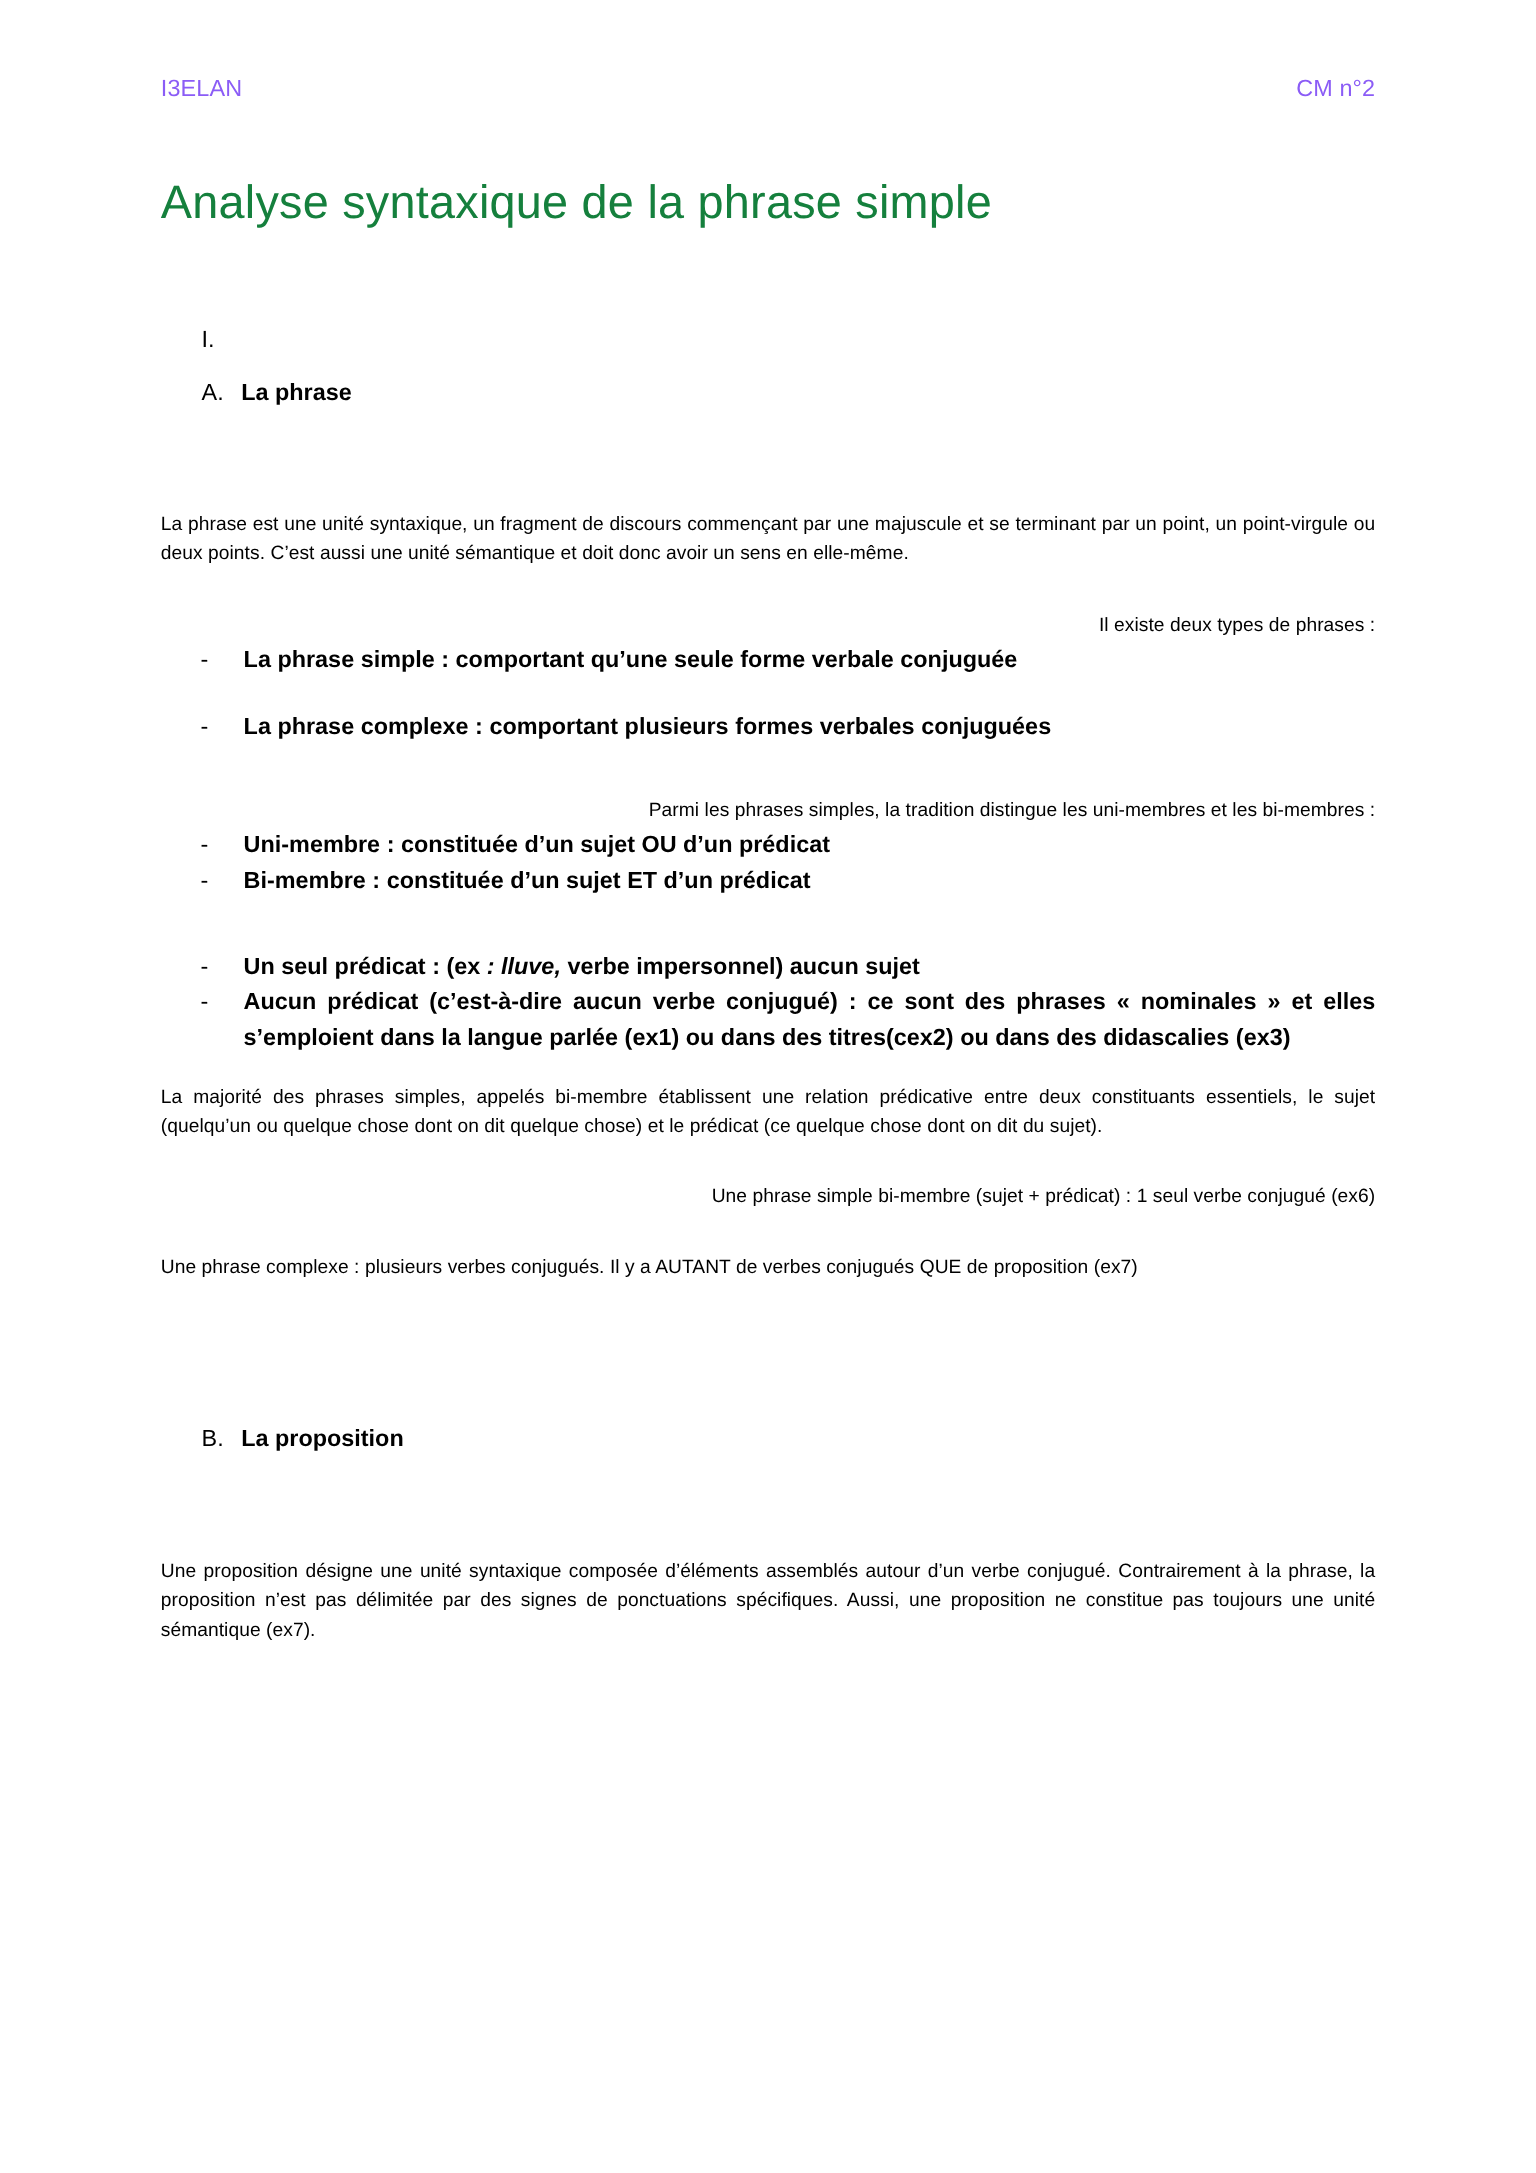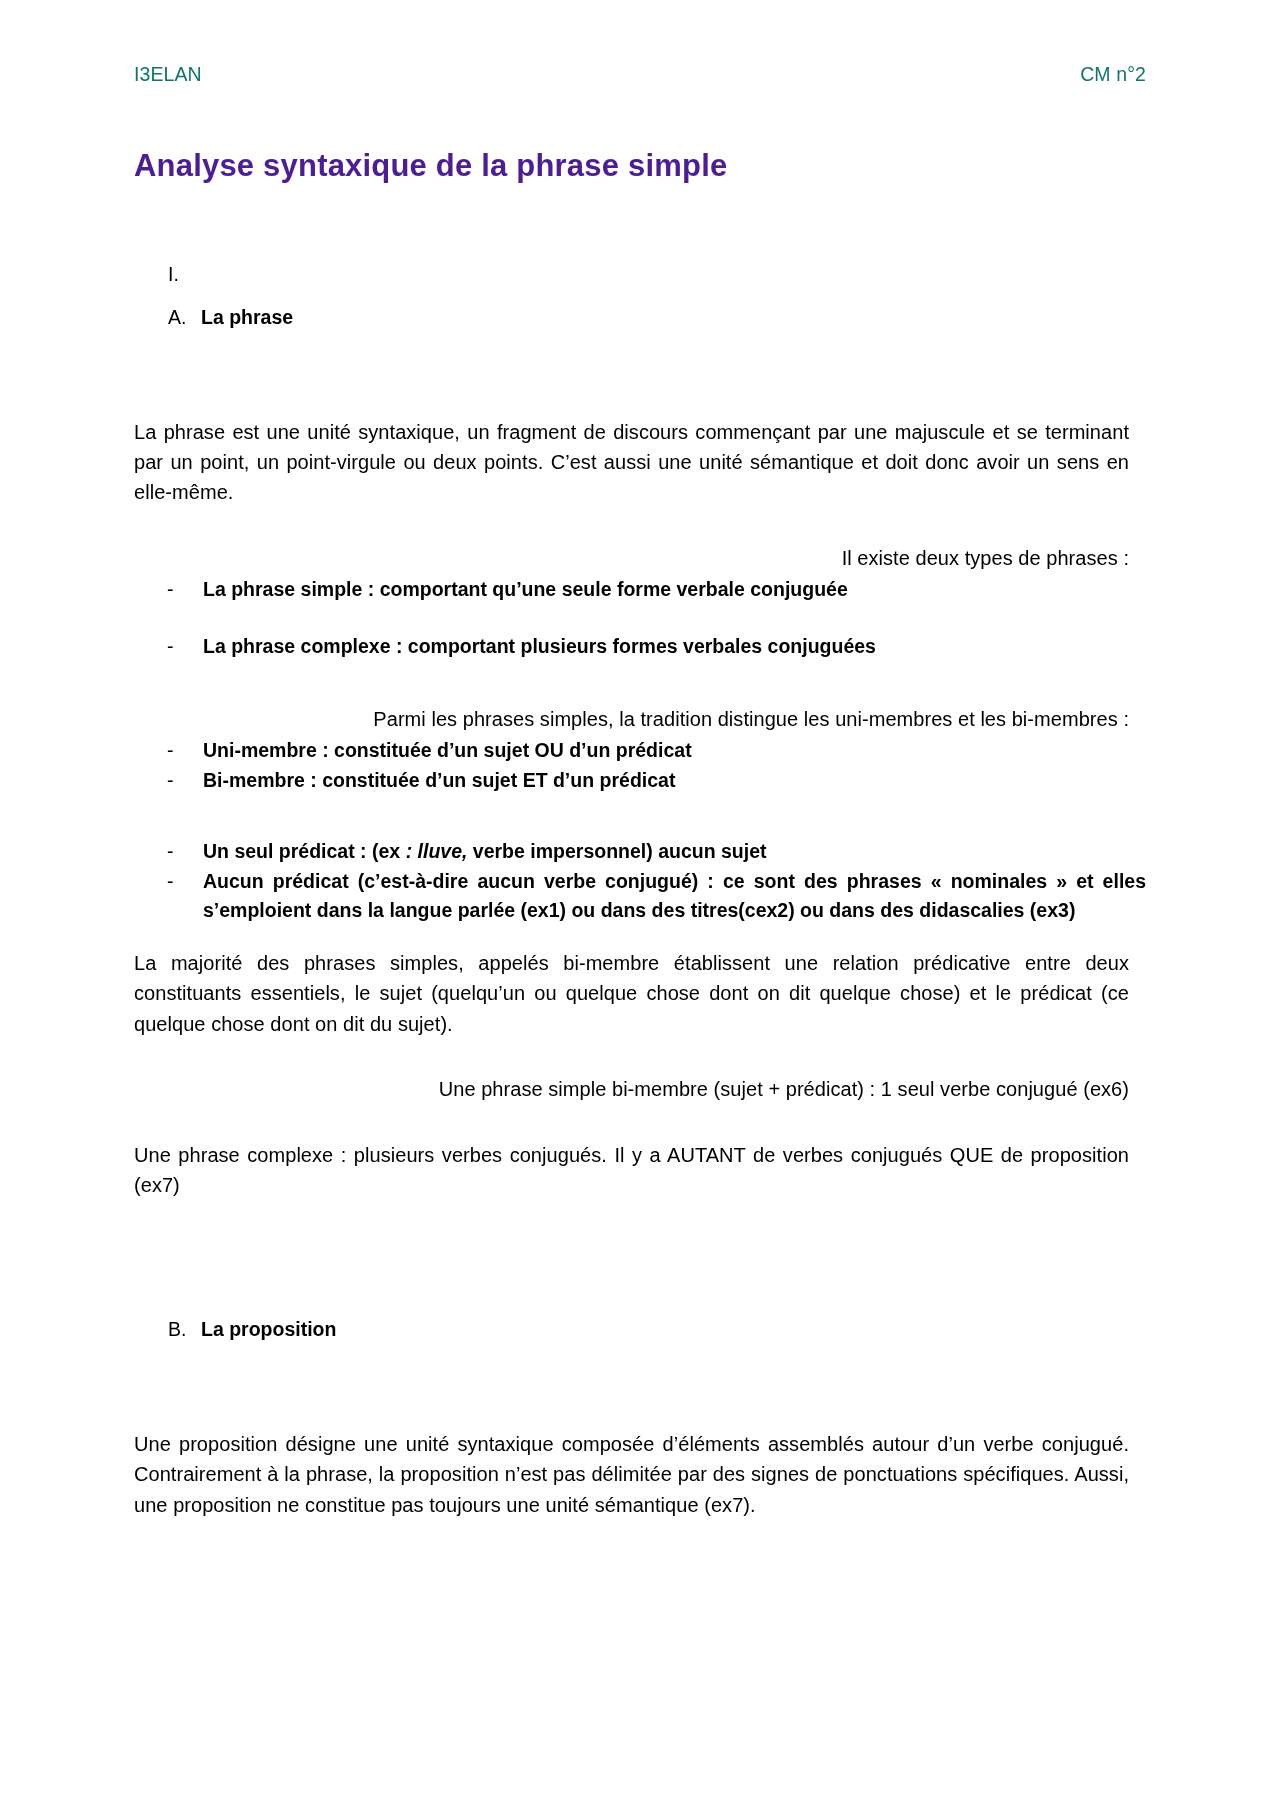--- a/index.html
+++ b/index.html
@@ -24,32 +24,32 @@
   }
 
   
   .doc-header {
     display: flex;
     justify-content: space-between;
     align-items: center;
     font-size: 19.5px;
     line-height: 1.25;
     letter-spacing: 0.1px;
-    color: #0f766e;
+    color: #8b5cf6;
     margin-bottom: 62px;
   }
   .doc-header .left  { text-align: left; }
   .doc-header .right { text-align: right; }
 
   
   .doc-title {
-    font-size: 31px;
-    font-weight: 700;
+    font-size: 39px;
+    font-weight: 400;
     line-height: 1.15;
-    color: #4c1d95;
+    color: #15803d;
     letter-spacing: 0.2px;
     margin: 0 0 78px 0;
   }
 
   
   .heading-row {
     display: flex;
     align-items: baseline;
     font-weight: bold;
     font-size: 19.5px;
@@ -70,24 +70,24 @@
     margin-bottom: 0;
   }
   .heading-level2 .marker {
     width: 33px;
     flex: 0 0 33px;
     font-weight: normal;
   }
 
   
   .para {
-    font-size: 20px;
+    font-size: 16px;
     line-height: 1.52;
     text-align: justify;
-    margin: 0 17px 13px 0;
+    margin: 0 0 13px 0;
     letter-spacing: 0.05px;
   }
   .para.no-justify { text-align: right; }
   .para.tight { margin-bottom: 2px; }
 
   .spacer-sm { height: 22px; }
   .spacer-md { height: 42px; }
   .spacer-lg { height: 62px; }
   .spacer-xl { height: 86px; }
 

